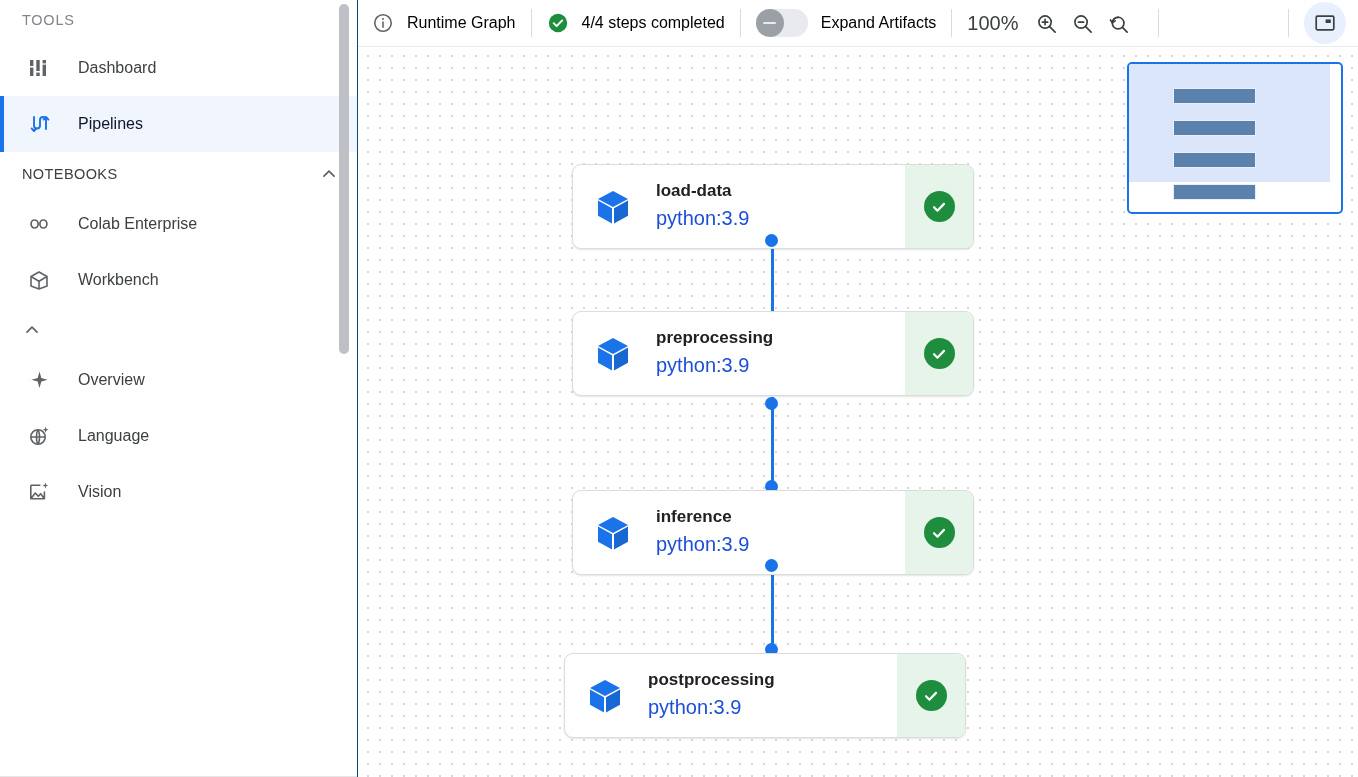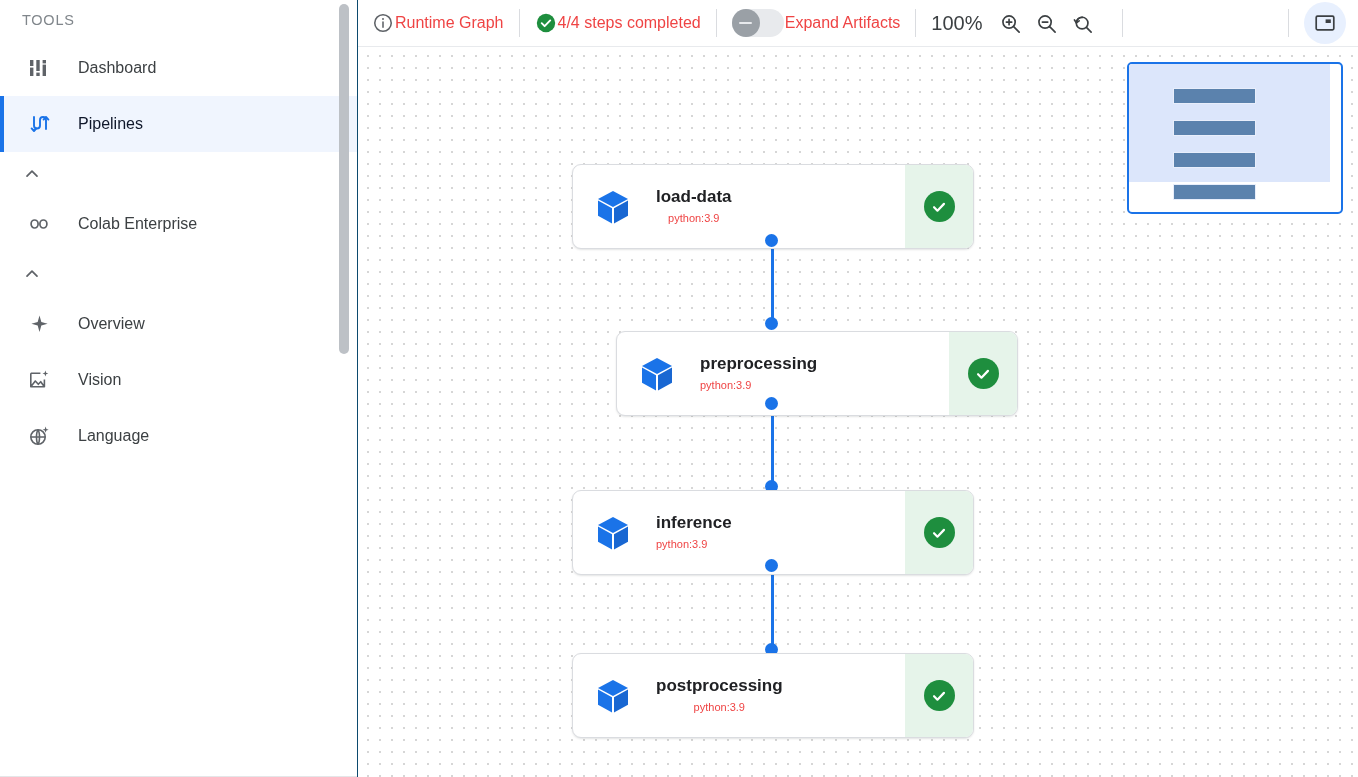--- a/index.html
+++ b/index.html
@@ -56,21 +56,21 @@
   }
   .toolbar {
     height: 47px; flex: 0 0 47px; background: #fff; display: flex;
     align-items: center; border-bottom: 1px solid #e8eaed;
     padding: 0 12px 0 14px; position: relative; z-index: 5;
   }
   .tb-item { display: flex; align-items: center; height: 47px; }
   .tb-sep { width: 1px; height: 28px; background: #dadce0; margin: 0 15px; }
   .tb-sep.wide { margin: 0 22px; }
   .tb-icon { width: 22px; height: 22px; color: #5f6368; flex: 0 0 22px; }
-  .tb-label { font-size: 16px; color: #ef4444; margin-left: 1px; }
+  .tb-label { font-size: 16px; color: #000000; margin-left: 13px; }
   .tb-zoomval { font-size: 20px; color: #3c4043; margin-right: 10px; }
   .zbtn {
     width: 36px; height: 36px; display: flex; align-items: center;
     justify-content: center; border-radius: 50%; cursor: pointer; color: #3c4043;
   }
   .toggle {
     width: 52px; height: 28px; border-radius: 14px; background: #e8eaed;
     position: relative; cursor: pointer; flex: 0 0 52px;
   }
   .toggle .knob {
@@ -99,21 +99,21 @@
   .node {
     position: absolute; width: 402px; height: 85px;
     background: #ffffff; border: 1px solid #dadce0; border-radius: 9px;
     display: flex; align-items: stretch; cursor: pointer;
     box-shadow: 0 1px 2px rgba(60,64,67,.14);
   }
   .node-body { flex: 1 1 auto; display: flex; align-items: center; padding-left: 18px; }
   .node-cube { width: 44px; height: 44px; flex: 0 0 44px; margin-right: 21px; }
   .node-text { display: flex; flex-direction: column; justify-content: center; }
   .node-title { font-size: 17px; font-weight: bold; color: #202124; line-height: 1.35; }
-  .node-sub { font-size: 11px; color: #ef4444; line-height: 1.45; margin-top: 2px; }
+  .node-sub { font-size: 20px; color: #1d4ed8; line-height: 1.45; margin-top: 2px; }
   .node-status {
     width: 68px; flex: 0 0 68px; background: #e6f4ea;
     border-radius: 0 8px 8px 0; display: flex;
     align-items: center; justify-content: center;
   }
   .check-circle {
     width: 31px; height: 31px; border-radius: 50%; background: #1e8e3e;
     display: flex; align-items: center; justify-content: center;
   }
   .edge { position: absolute; background: #1a73e8; width: 2.5px; }
@@ -165,37 +165,48 @@
           <svg viewBox="0 0 24 24" width="24" height="24" fill="none" stroke="currentColor" stroke-width="1.9">
             <path d="M7 5v8.5a3 3 0 0 0 6 0V8a3 3 0 0 1 6 0v9" stroke-linecap="round"></path>
             <path d="M4.6 16.4 7 19l2.4-2.6" stroke-linecap="round" stroke-linejoin="round"></path>
             <path d="M16.6 7.6 19 5l2.4 2.6" stroke-linecap="round" stroke-linejoin="round"></path>
           </svg>
         </span>
         <span>Pipelines</span>
       </div>
 
       <div class="sb-group-header">
+        <span class="ttl">NOTEBOOKS</span>
         <span class="chev">
           <svg viewBox="0 0 24 24" width="20" height="20" fill="none" stroke="currentColor" stroke-width="2.1">
             <path d="M6 14.5 12 8.5l6 6" stroke-linecap="round" stroke-linejoin="round"></path>
           </svg>
         </span>
       </div>
 
       <div class="sb-item">
         <span class="ic">
           <svg viewBox="0 0 24 24" width="24" height="24" fill="none" stroke="currentColor" stroke-width="1.7">
             <ellipse cx="7.6" cy="12" rx="3.5" ry="4"></ellipse>
               <ellipse cx="16.4" cy="12" rx="3.5" ry="4"></ellipse>
           </svg>
         </span>
         <span>Colab Enterprise</span>
       </div>
 
+      <div class="sb-item">
+        <span class="ic">
+          <svg viewBox="0 0 24 24" width="24" height="24" fill="none" stroke="currentColor" stroke-width="1.6">
+            <path d="M4 8.5 12 4l8 4.5V18l-8 3-8-3V8.5z" stroke-linejoin="round"></path>
+            <path d="M4.4 8.8 12 13.2l7.6-4.4" stroke-linejoin="round"></path>
+            <path d="M12 13.2V21" stroke-linejoin="round"></path>
+          </svg>
+        </span>
+        <span>Workbench</span>
+      </div>
 
       <div class="sb-group-header">
         <span class="chev">
           <svg viewBox="0 0 24 24" width="20" height="20" fill="none" stroke="currentColor" stroke-width="2.1">
             <path d="M6 14.5 12 8.5l6 6" stroke-linecap="round" stroke-linejoin="round"></path>
           </svg>
         </span>
       </div>
 
       <div class="sb-item">
@@ -203,36 +214,36 @@
           <svg viewBox="0 0 24 24" width="23" height="23" fill="currentColor">
             <path d="M12 2.5 13.9 9.3 20.5 11.2 13.9 13.1 12 19.9 10.1 13.1 3.5 11.2 10.1 9.3z"></path>
           </svg>
         </span>
         <span>Overview</span>
       </div>
 
       <div class="sb-item">
         <span class="ic">
           <svg viewBox="0 0 24 24" width="24" height="24" fill="none" stroke="currentColor" stroke-width="1.6">
-            <path d="M3.8 5.2h9.6M3.8 5.2v13.6h13.6v-7.4M3.8 18.8 8.3 13l3 3.3 2.4-2.6 3.7 5.1" stroke-linejoin="round"></path>
-            <path d="M18.4 2.6l.75 2.15 2.15.75-2.15.75-.75 2.15-.75-2.15-2.15-.75 2.15-.75z" fill="currentColor" stroke="none"></path>
-          </svg>
-        </span>
-        <span>Vision</span>
-      </div>
-
-      <div class="sb-item">
-        <span class="ic">
-          <svg viewBox="0 0 24 24" width="24" height="24" fill="none" stroke="currentColor" stroke-width="1.6">
             <circle cx="11" cy="13" r="7.2"></circle>
             <path d="M3.9 13h14.2M11 5.9c2 2.3 2 12 0 14.2M11 5.9c-2 2.3-2 12 0 14.2"></path>
             <path d="M18.6 2.6l.8 2.3 2.3.8-2.3.8-.8 2.3-.8-2.3-2.3-.8 2.3-.8z" fill="currentColor" stroke="none"></path>
           </svg>
         </span>
         <span>Language</span>
+      </div>
+
+      <div class="sb-item">
+        <span class="ic">
+          <svg viewBox="0 0 24 24" width="24" height="24" fill="none" stroke="currentColor" stroke-width="1.6">
+            <path d="M3.8 5.2h9.6M3.8 5.2v13.6h13.6v-7.4M3.8 18.8 8.3 13l3 3.3 2.4-2.6 3.7 5.1" stroke-linejoin="round"></path>
+            <path d="M18.4 2.6l.75 2.15 2.15.75-2.15.75-.75 2.15-.75-2.15-2.15-.75 2.15-.75z" fill="currentColor" stroke="none"></path>
+          </svg>
+        </span>
+        <span>Vision</span>
       </div>
 
 
       <div class="sb-track"></div>
     </div>
 
     <div class="sb-divider"></div>
   </nav>
 
   <section class="canvas-wrap">
@@ -308,21 +319,21 @@
         </svg>
       </span>
     </div>
 
     <div class="canvas">
 
       <div class="edge" style="left:413px; top:187px; height:88px;"></div>
       <div class="edge" style="left:413px; top:350px; height:88px;"></div>
       <div class="edge" style="left:413px; top:512px; height:89px;"></div>
 
-      <div class="node" style="left:214px; top:117px;text-align:center;">
+      <div class="node" style="left:214px; top:117px;">
         <div class="node-body">
           <span class="node-cube">
             <svg viewBox="0 0 44 44" width="44" height="44">
               <path d="M22 6 37 14 22 22 7 14z" fill="#1a73e8"></path>
               <path d="M7 15.6 21 23.3v15.1L7 30.7z" fill="#1a73e8"></path>
               <path d="M37 15.6 23 23.3v15.1l14-7.7z" fill="#1967d2"></path>
             </svg>
           </span>
           <span class="node-text">
             <span class="node-title">load-data</span>
@@ -333,21 +344,21 @@
           <span class="check-circle">
             <svg viewBox="0 0 24 24" width="22" height="22" fill="none" stroke="#fff" stroke-width="2.4">
               <path d="M6.6 12.3 10.3 16 17.4 8.6" stroke-linecap="round" stroke-linejoin="round"></path>
             </svg>
           </span>
         </div>
       </div>
       <div class="dot" style="left:407px; top:187px;"></div>
 
       <div class="dot" style="left:407px; top:270px;"></div>
-      <div class="node" style="left:214px; top:284px;margin-left:44px;">
+      <div class="node" style="left:214px; top:264px;">
         <div class="node-body">
           <span class="node-cube">
             <svg viewBox="0 0 44 44" width="44" height="44">
               <path d="M22 6 37 14 22 22 7 14z" fill="#1a73e8"></path>
               <path d="M7 15.6 21 23.3v15.1L7 30.7z" fill="#1a73e8"></path>
               <path d="M37 15.6 23 23.3v15.1l14-7.7z" fill="#1967d2"></path>
             </svg>
           </span>
           <span class="node-text">
             <span class="node-title">preprocessing</span>
@@ -383,21 +394,21 @@
           <span class="check-circle">
             <svg viewBox="0 0 24 24" width="22" height="22" fill="none" stroke="#fff" stroke-width="2.4">
               <path d="M6.6 12.3 10.3 16 17.4 8.6" stroke-linecap="round" stroke-linejoin="round"></path>
             </svg>
           </span>
         </div>
       </div>
       <div class="dot" style="left:407px; top:512px;"></div>
 
       <div class="dot" style="left:407px; top:596px;"></div>
-      <div class="node" style="left:214px; top:606px;text-align:center;">
+      <div class="node" style="left:206px; top:606px;">
         <div class="node-body">
           <span class="node-cube">
             <svg viewBox="0 0 44 44" width="44" height="44">
               <path d="M22 6 37 14 22 22 7 14z" fill="#1a73e8"></path>
               <path d="M7 15.6 21 23.3v15.1L7 30.7z" fill="#1a73e8"></path>
               <path d="M37 15.6 23 23.3v15.1l14-7.7z" fill="#1967d2"></path>
             </svg>
           </span>
           <span class="node-text">
             <span class="node-title">postprocessing</span>

